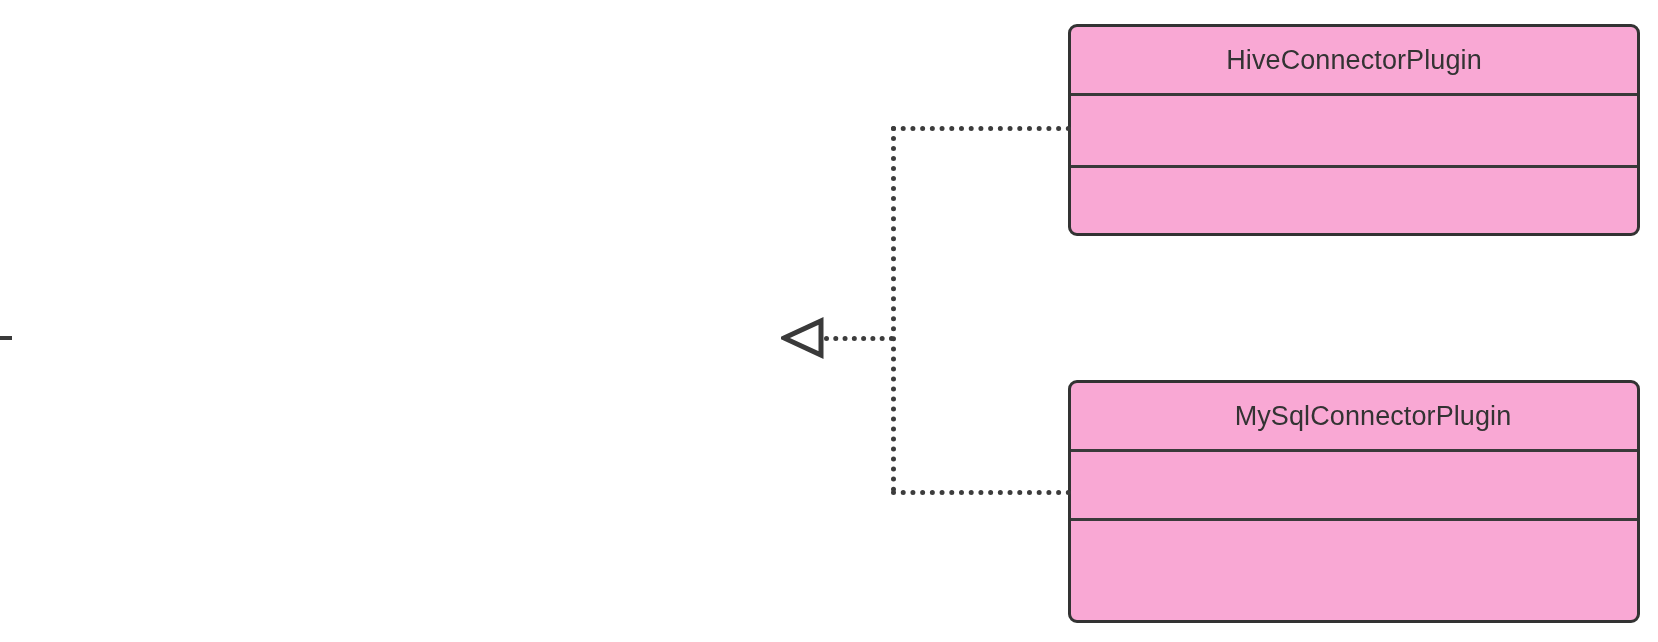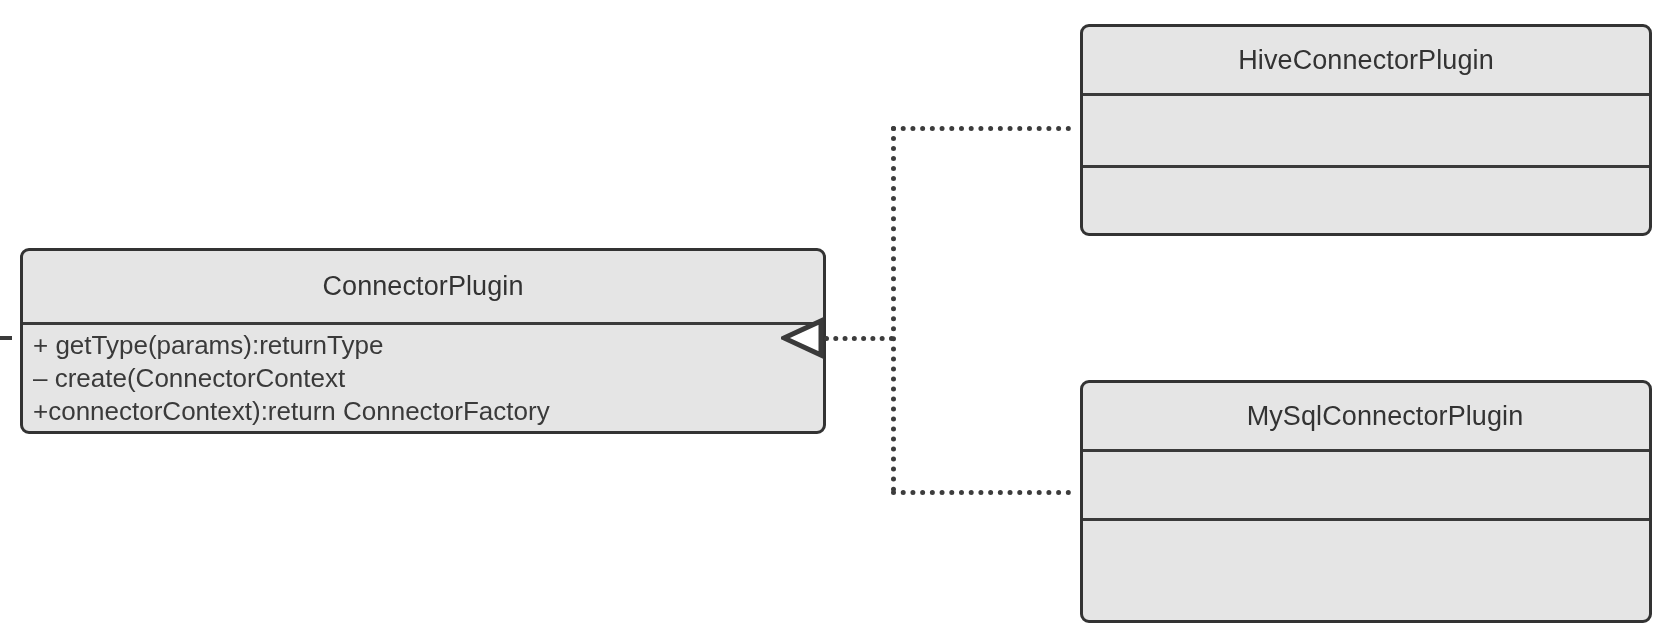--- a/index.html
+++ b/index.html
@@ -11,26 +11,25 @@
     position: relative;
     width: 1658px;
     height: 642px;
     background: #ffffff;
     font-family: "Liberation Sans", sans-serif;
     overflow: hidden;
   }
   .uml-class {
     position: absolute;
     box-sizing: border-box;
-    background: #e5e5e5;
+    background: #f9a8d4;
     border: 3px solid #333333;
     border-radius: 9px;
     display: flex;
     flex-direction: column;
-    margin-left: 12px;
   }
   .compartment {
     box-sizing: border-box;
     position: relative;
     overflow: hidden;
   }
   .compartment + .compartment {
     border-top: 3px solid #3a3a3a;
   }
   .class-title {
@@ -71,28 +70,20 @@
   .left-stub {
     position: absolute;
     border-top: 4px solid #3a3a3a;
   }
 </style>
 </head>
 <body>
 
 <div id="canvas">
 
-  <div class="uml-class" style="left:8px; top:248px; width:806px; height:186px;">
-    <div class="compartment class-title" style="height:72px;">ConnectorPlugin</div>
-    <div class="compartment members" style="flex:1 1 auto;">
-      <div class="member-line">+ getType(params):returnType</div>
-      <div class="member-line">– create(ConnectorContext</div>
-      <div class="member-line">+connectorContext):return ConnectorFactory</div>
-    </div>
-  </div>
 
   <div class="left-stub" style="left:-2px; top:336px; width:14px;"></div>
 
   <div class="uml-class" style="left:1068px; top:24px; width:572px; height:212px;">
     <div class="compartment class-title" style="height:66px;">HiveConnectorPlugin</div>
     <div class="compartment empty-compartment" style="height:72px;"></div>
     <div class="compartment empty-compartment" style="flex:1 1 auto;"></div>
   </div>
 
   <div class="uml-class" style="left:1068px; top:380px; width:572px; height:243px;">

